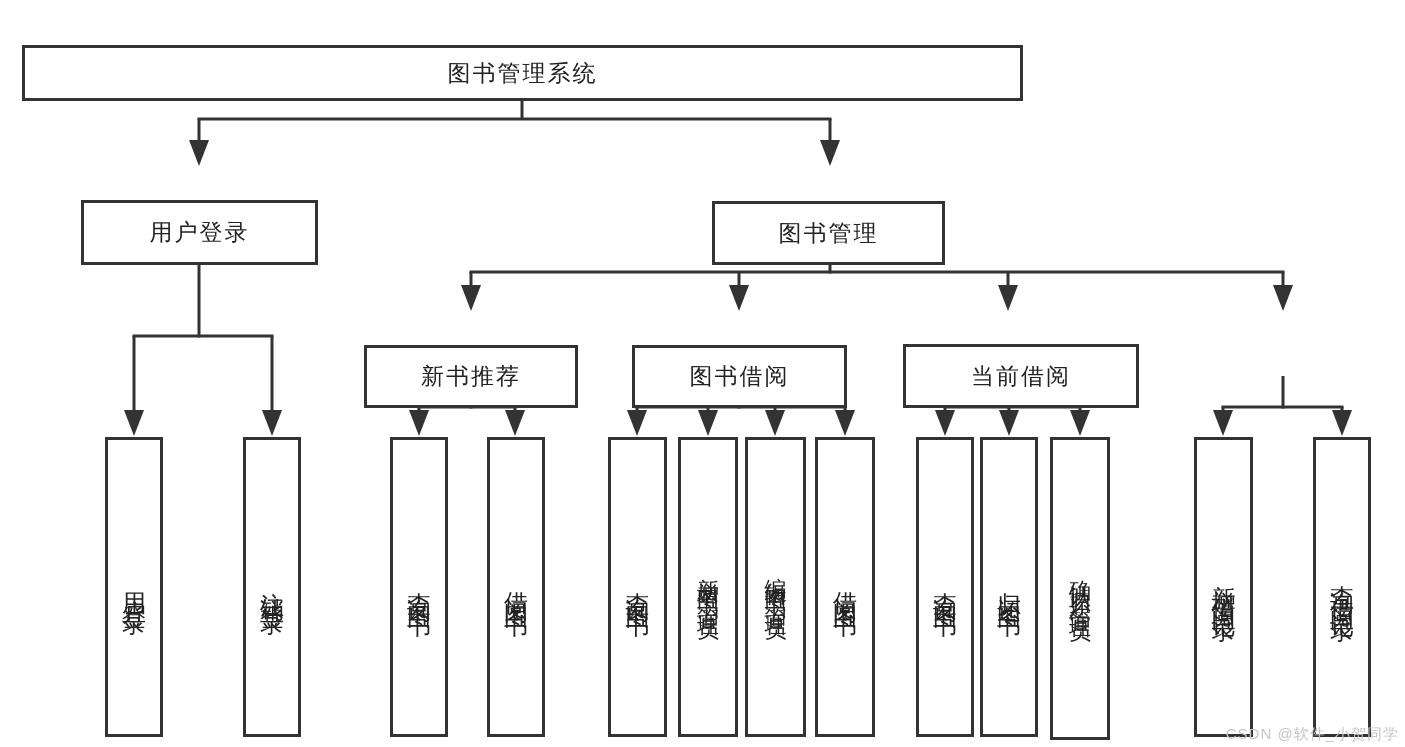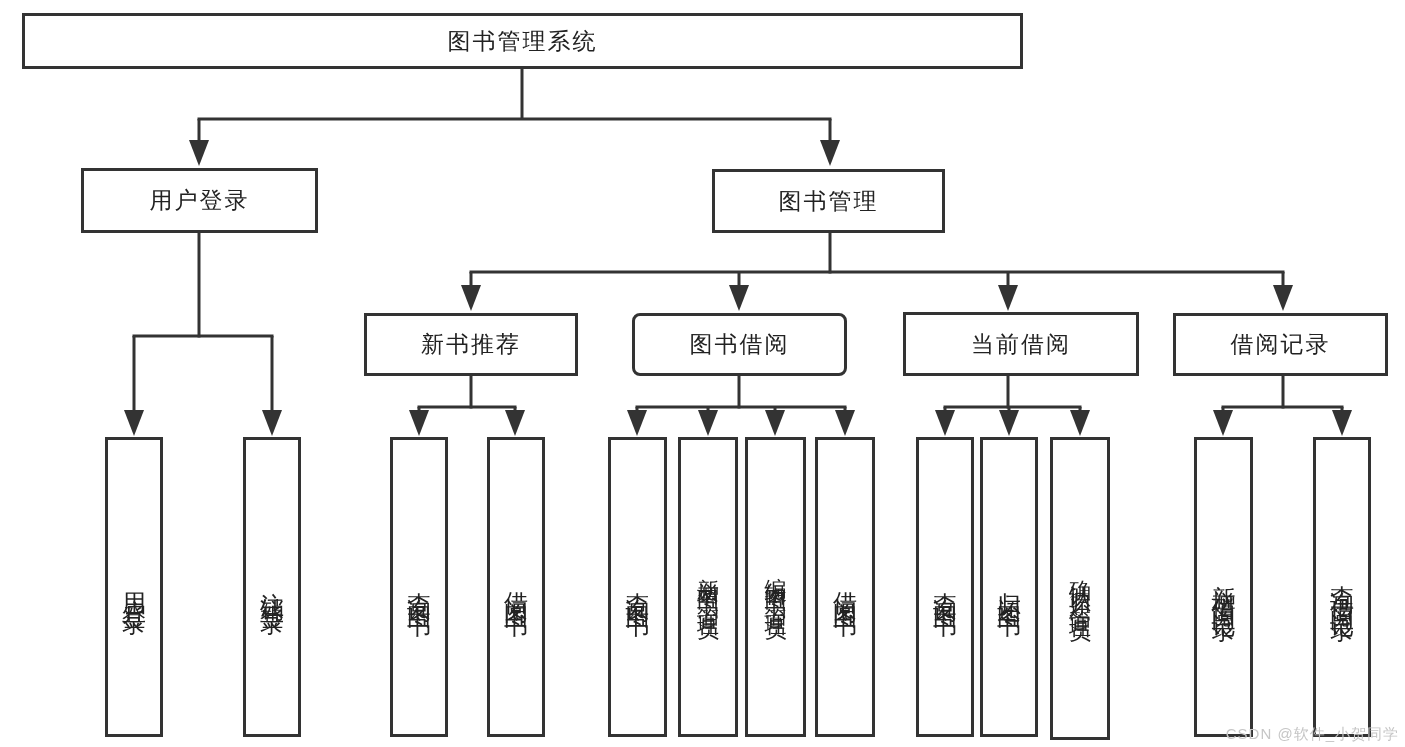--- a/index.html
+++ b/index.html
@@ -27,21 +27,21 @@
   }
   .node {
     position: absolute;
     border: 3px solid var(--line);
     background: #ffffff;
     display: flex;
     align-items: center;
     justify-content: center;
     color: var(--text);
   }
-  .h { font-size: 23px; letter-spacing: 2px; white-space: nowrap; }
+  .h { font-size: 23px; letter-spacing: 2px; white-space: nowrap; margin-top: 32px; }
   .v span {
     writing-mode: vertical-rl;
     text-orientation: mixed;
     font-size: 24px;
     letter-spacing: 7px;
     line-height: 1;
   }
   .v.long span {
     font-size: 22px;
     letter-spacing: 6px;
@@ -139,29 +139,26 @@
   <div class="node h" style="left:81px; top:168px; width:237px; height:65px;">
     <span>用户登录</span>
   </div>
   <div class="node h" style="left:364px; top:313px; width:214px; height:63px;">
     <span>新书推荐</span>
   </div>
 
   <div class="node h" style="left:712px; top:169px; width:233px; height:64px;">
     <span>图书管理</span>
   </div>
-  <div class="node h" style="left:632px; top:313px; width:215px; height:63px;border-radius:8px;">
+  <div class="node h" style="left:632px; top:313px; width:215px; height:63px;">
     <span>图书借阅</span>
   </div>
   <div class="node h" style="left:903px; top:312px; width:236px; height:64px;">
     <span>当前借阅</span>
   </div>
-  <div class="node h" style="left:1173px; top:313px; width:215px; height:63px;">
-    <span>借阅记录</span>
-  </div>
 
   <div class="node v" style="left:105px; top:437px; width:58px; height:300px;">
     <span>用户登录</span>
   </div>
   <div class="node v" style="left:243px; top:437px; width:58px; height:300px;">
     <span>注销登录</span>
   </div>
 
   <div class="node v" style="left:390px; top:437px; width:58px; height:300px;">
     <span>查询图书</span>

